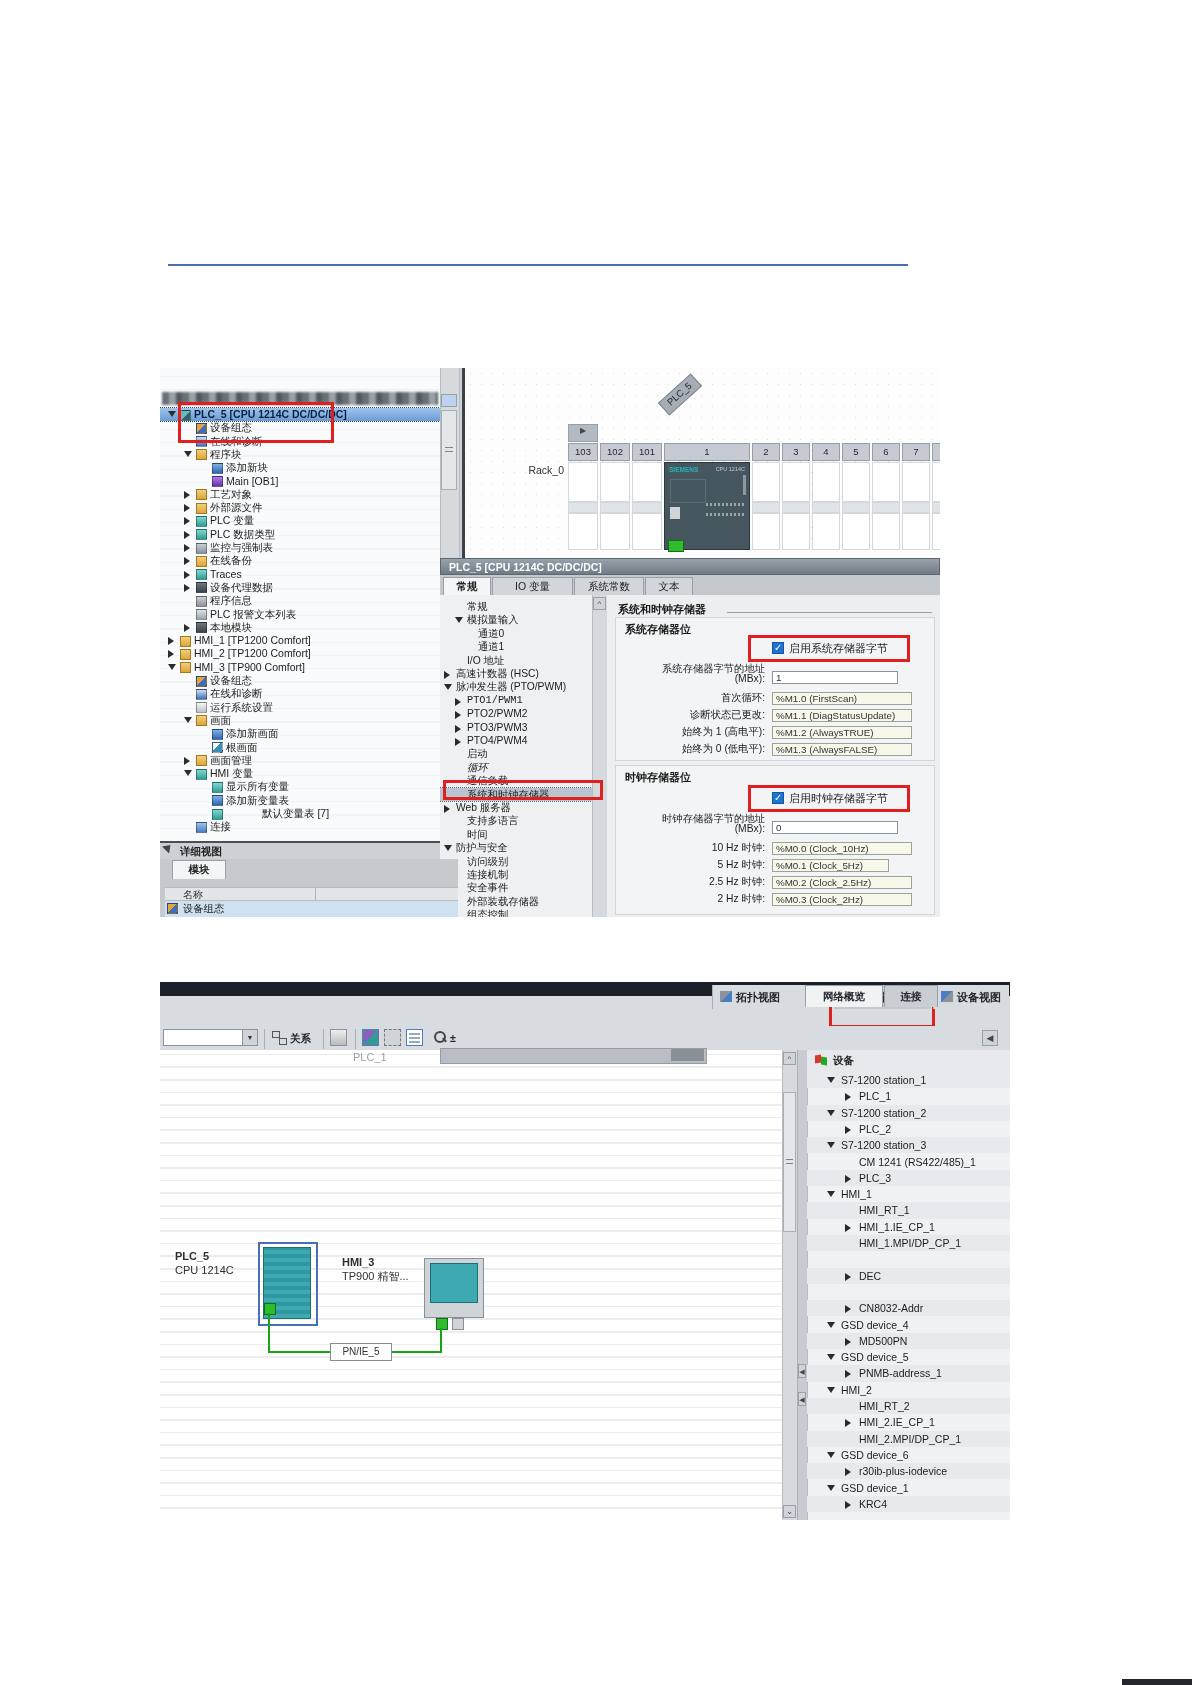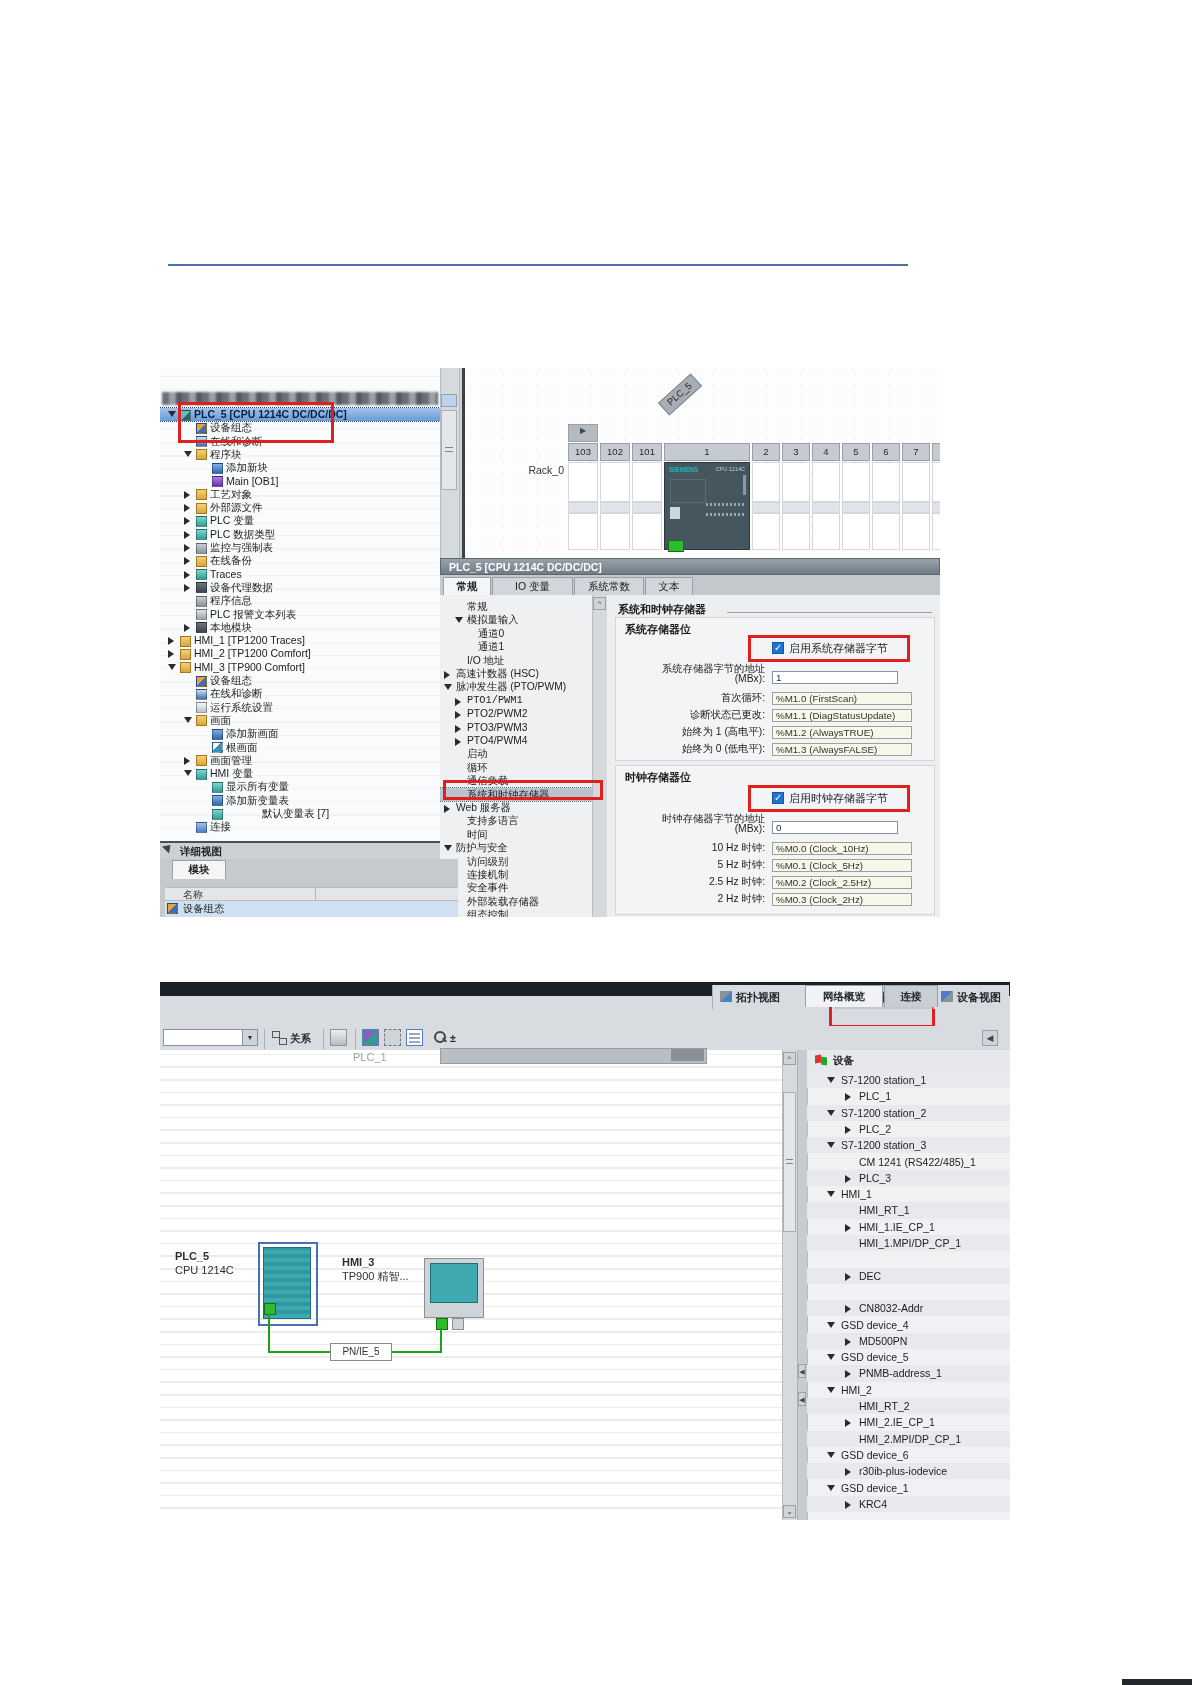--- a/index.html
+++ b/index.html
@@ -182,21 +182,21 @@
           <span class="lbl" style="left: 50px;">PLC 报警文本列表</span>
         </div>
         <div class="tree-row" style="top: 252.8px;">
           <span class="exp closed" style="left: 24px;"></span>
           <span class="ti ic-module" style="left: 36px;"></span>
           <span class="lbl" style="left: 50px;">本地模块</span>
         </div>
         <div class="tree-row" style="top: 266.1px;">
           <span class="exp closed" style="left: 8px;"></span>
           <span class="ti ic-folder" style="left: 20px;"></span>
-          <span class="lbl" style="left: 34px;">HMI_1 [TP1200 Traces]</span>
+          <span class="lbl" style="left: 34px;">HMI_1 [TP1200 Comfort]</span>
         </div>
         <div class="tree-row" style="top: 279.4px;">
           <span class="exp closed" style="left: 8px;"></span>
           <span class="ti ic-folder" style="left: 20px;"></span>
           <span class="lbl" style="left: 34px;">HMI_2 [TP1200 Comfort]</span>
         </div>
         <div class="tree-row" style="top: 292.7px;">
           <span class="exp open" style="left: 8px;"></span>
           <span class="ti ic-folder" style="left: 20px;"></span>
           <span class="lbl" style="left: 34px;">HMI_3 [TP900 Comfort]</span>
@@ -363,21 +363,21 @@
           <span class="exp closed" style="left: 15px; top: 4px;"></span>
           <span style="position: absolute; left: 27px;">PTO3/PWM3</span>
         </div>
         <div class="pnav-row" style="top: 139px;">
           <span class="exp closed" style="left: 15px; top: 4px;"></span>
           <span style="position: absolute; left: 27px;">PTO4/PWM4</span>
         </div>
         <div class="pnav-row" style="top: 152.4px;">
           <span style="position: absolute; left: 27px;">启动</span>
         </div>
-        <div class="pnav-row" style="top: 165.8px;">
+        <div class="pnav-row" style="top: 165.8px; font-style: italic;">
           <span style="position: absolute; left: 27px;">循环</span>
         </div>
         <div class="pnav-row" style="top: 179.2px;">
           <span style="position: absolute; left: 27px;">通信负载</span>
         </div>
         <div class="pnav-row sel" style="top: 192.6px;">
           <span style="position: absolute; left: 27px;">系统和时钟存储器</span>
         </div>
         <div class="pnav-row" style="top: 206px;">
           <span class="exp closed" style="left: 4px; top: 4px;"></span>
@@ -440,21 +440,21 @@
         <div class="fld" style="left: 165px; top: 97px; width: 140px; position: absolute;">%M1.0 (FirstScan)</div>
         <div class="fld-label" style="left: 6px; top: 113px; width: 152px; position: absolute;">诊断状态已更改:</div>
         <div class="fld" style="left: 165px; top: 114px; width: 140px; position: absolute;">%M1.1 (DiagStatusUpdate)</div>
         <div class="fld-label" style="left: 6px; top: 130px; width: 152px; position: absolute;">始终为 1 (高电平):</div>
         <div class="fld" style="left: 165px; top: 131px; width: 140px; position: absolute;">%M1.2 (AlwaysTRUE)</div>
         <div class="fld-label" style="left: 6px; top: 147px; width: 152px; position: absolute;">始终为 0 (低电平):</div>
         <div class="fld" style="left: 165px; top: 148px; width: 140px; position: absolute;">%M1.3 (AlwaysFALSE)</div>
         <div class="fld-label" style="left: 6px; top: 246px; width: 152px; position: absolute;">10 Hz 时钟:</div>
         <div class="fld" style="left: 165px; top: 247px; width: 140px; position: absolute;">%M0.0 (Clock_10Hz)</div>
         <div class="fld-label" style="left: 6px; top: 263px; width: 152px; position: absolute;">5 Hz 时钟:</div>
-        <div class="fld" style="left: 165px; top: 264px; width: 140px; position: absolute;">%M0.1 (Clock_5Hz)</div>
+        <div class="fld" style="left: 165px; top: 264px; width: 117px; position: absolute;">%M0.1 (Clock_5Hz)</div>
         <div class="fld-label" style="left: 6px; top: 280px; width: 152px; position: absolute;">2.5 Hz 时钟:</div>
         <div class="fld" style="left: 165px; top: 281px; width: 140px; position: absolute;">%M0.2 (Clock_2.5Hz)</div>
         <div class="fld-label" style="left: 6px; top: 297px; width: 152px; position: absolute;">2 Hz 时钟:</div>
         <div class="fld" style="left: 165px; top: 298px; width: 140px; position: absolute;">%M0.3 (Clock_2Hz)</div>
       </div>
 
   <div class="redbox" style="left:283px;top:412px;width:160px;height:20px;"></div>
 
   <div class="abs detail-head" style="left:0;top:473px;width:280px;height:18px;padding-left:20px;box-sizing:border-box;">详细视图</div>
   <div class="abs" style="left:3px;top:476px;width:0;height:0;border-left:5px solid transparent;border-right:5px solid transparent;border-bottom:7px solid #444;transform:rotate(45deg);"></div>

